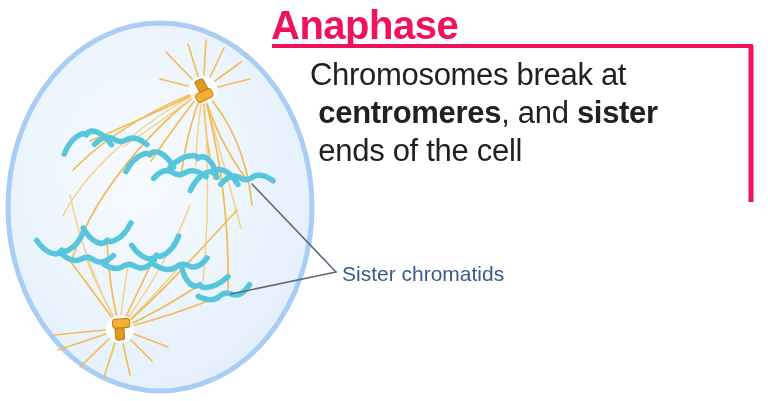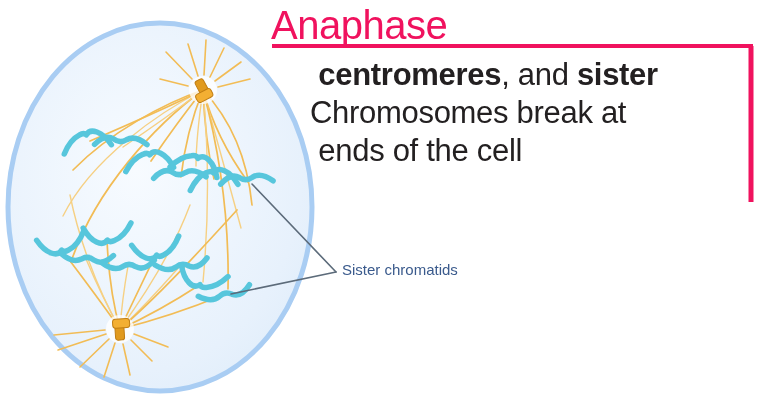--- a/index.html
+++ b/index.html
@@ -19,32 +19,32 @@
   .ray{stroke:var(--fiber);stroke-width:1.6;stroke-linecap:round;}
   .halo{fill:#ffffff;opacity:.78;}
   .centriole-a{fill:var(--centrosome_dark2);stroke:var(--centrosome_dark);stroke-width:1;}
   .centriole-b{fill:var(--centrosome);stroke:var(--centrosome_dark);stroke-width:1;}
   .chromatid{fill:none;stroke:var(--chromatid);stroke-width:5.5;stroke-linecap:round;stroke-linejoin:round;}
   .pointer{stroke:var(--pointer);stroke-width:1.6;fill:none;stroke-linecap:round;}
   .accent-stroke{stroke:var(--accent);}
 
   .title{
     position:absolute;left:271px;top:5px;
-    font-weight:400;font-size:40px;line-height:1;
+    font-weight:700;font-size:40px;line-height:1;
     letter-spacing:-0.5px;color:var(--accent);
   }
   .desc{
     position:absolute;left:310px;top:56px;width:450px;
     font-size:31px;line-height:38px;letter-spacing:-0.3px;
     color:var(--text);white-space:pre-wrap;
   }
   .desc .b{font-weight:700;}
   .callout-label{
     position:absolute;left:342px;top:261px;
-    font-size:15px;line-height:1.2;color:var(--label);
+    font-size:21px;line-height:1.2;color:var(--label);
   }
 </style>
 </head>
 <body>
 
 <div class="stage">
 
   <svg class="diagram-svg" width="768" height="401" viewBox="0 0 768 401">
     <defs>
       <radialGradient id="cellGrad" cx="42%" cy="40%" r="78%">
@@ -146,17 +146,17 @@
     </g>
 
     <g>
       <line class="accent-stroke" x1="272" y1="46" x2="753" y2="46" stroke-width="4"></line>
       <line class="accent-stroke" x1="751" y1="46" x2="751" y2="202" stroke-width="5"></line>
     </g>
   </svg>
 
   <div class="title">Anaphase</div>
 
-  <div class="desc"><div><span> </span><span class="b">centromeres</span><span>, and </span><span class="b">sister</span></div><div><span>Chromosomes break at</span></div><div><span> ends of the cell</span></div></div>
+  <div class="desc"><div><span>Chromosomes break at</span></div><div><span> </span><span class="b">centromeres</span><span>, and </span><span class="b">sister</span></div><div><span> ends of the cell</span></div></div>
 
   <div class="callout-label">Sister chromatids</div>
 
 </div>
 
 </body></html>

